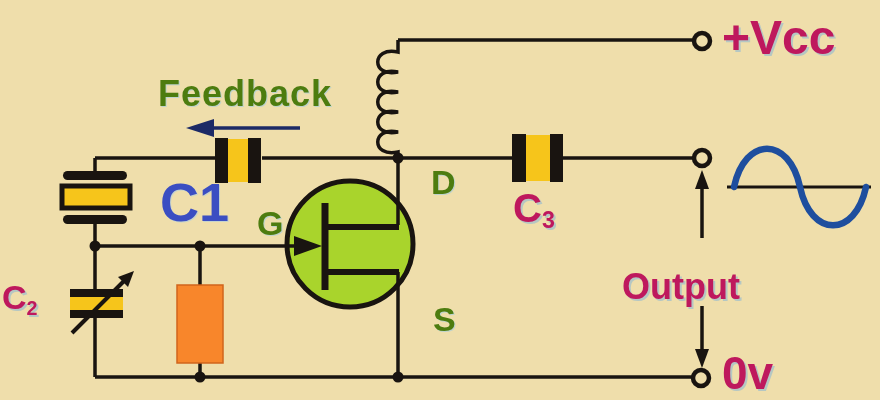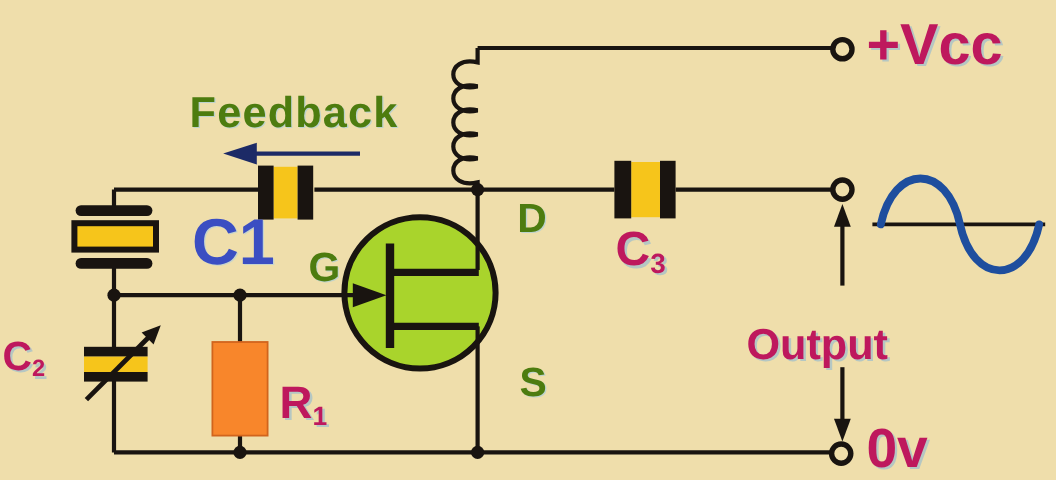--- a/index.html
+++ b/index.html
@@ -128,21 +128,20 @@
 
   <div class="lbl dark fs-output" style="left:622px;top:236px;margin-top:33px;">Output</div>
 
   <div class="lbl royal fs-c1" style="left:160px;top:175px;">C1</div>
 
 
   <div class="lbl dark fs-c2" style="left:2px;top:280px;"><span>C</span><span class="sub">2</span></div>
 
   <div class="lbl dark fs-c3" style="left:513px;top:188px;"><span>C</span><span class="sub">3</span></div>
 
-  <div class="lbl dark fs-r1" style="left:233px;top:317px;"><span>R</span><span class="sub">1</span></div>
 
   <div class="lbl blue fs-pin" style="left:233px;top:206px;">G</div>
 
   <div class="lbl blue fs-pin" style="left:407px;top:165px;">D</div>
 
   <div class="lbl blue fs-pin" style="left:409px;top:302px;">S</div>
 
 </div>
 
 </body></html>

